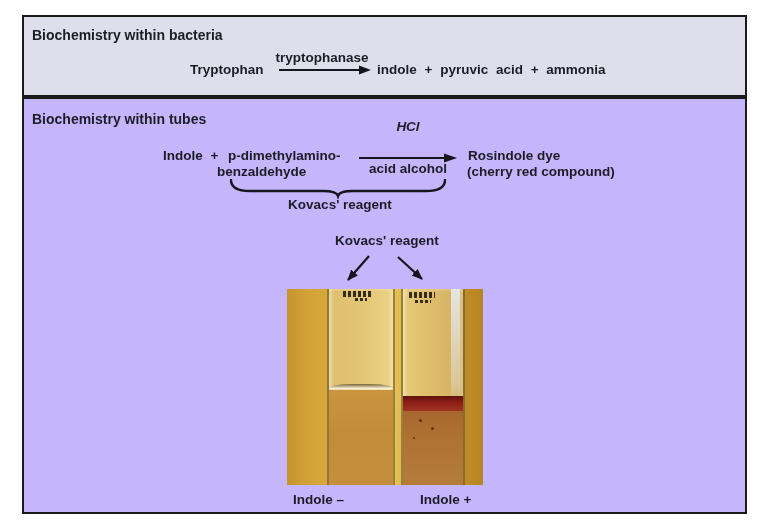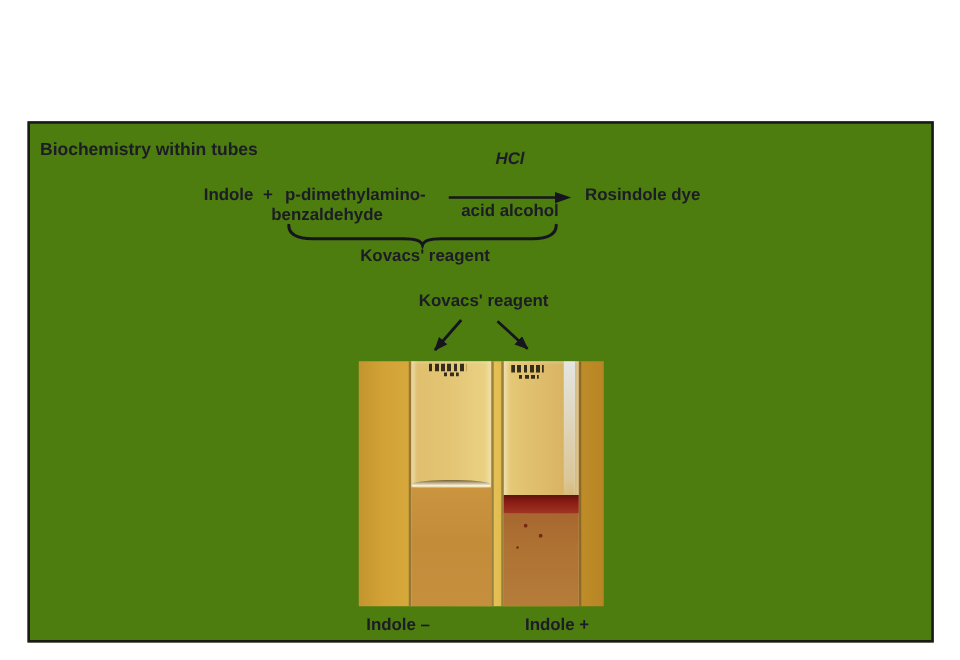--- a/index.html
+++ b/index.html
@@ -2,21 +2,21 @@
 <html><head>
 <meta charset="utf-8">
 <style>
   html,body{margin:0;padding:0;background:#ffffff;}
   .stage{
     position:relative;width:768px;height:528px;background:#ffffff;overflow:hidden;
     font-family:"Liberation Sans","DejaVu Sans",sans-serif;font-weight:700;color:#1c1c26;
   }
   .panel{position:absolute;left:22px;width:725px;border:2px solid #1a1a1a;box-sizing:border-box;}
   .panel-bacteria{top:15px;height:82px;background:#dfdfeb;}
-  .panel-tubes{top:97px;height:417px;background:#4d7c0f;}
+  .panel-tubes{top:97px;height:417px;background:#c4b5fd;}
   .txt{position:absolute;font-size:13.5px;line-height:16px;white-space:nowrap;}
   .panel-title{position:absolute;margin:0;font-size:14px;line-height:16px;white-space:nowrap;font-weight:700;}
   .wide{word-spacing:4px;}
   .ctr{text-align:center;}
   svg{position:absolute;display:block;}
   svg .stroke{stroke:#15151d;stroke-width:2;fill:none;}
   svg .fillhead{fill:#15151d;stroke:none;}
 
   
   .photo{
@@ -46,39 +46,54 @@
     background:linear-gradient(180deg,#a7672f,#ae7233 35%,#b57c3a);}
   .speck{position:absolute;width:3px;height:3px;border-radius:50%;background:#6f1a10;opacity:.85;}
   .mark{position:absolute;opacity:.85;
     background:repeating-linear-gradient(90deg,#15130a 0 3px,rgba(0,0,0,0) 3px 5px);}
 </style>
 </head>
 <body>
 
 <div class="stage">
 
+  <section class="panel panel-bacteria">
+    <h2 class="panel-title" style="left:8px;top:10px;">Biochemistry within bacteria</h2>
+
+    <span class="txt" style="left:166px;top:45px;">Tryptophan</span>
+
+    <span class="txt ctr" style="left:248px;top:33px;width:100px;">tryptophanase</span>
+
+    <svg style="left:254px;top:46px;" width="94" height="14" viewBox="0 0 94 14">
+      <line class="stroke" x1="1" y1="7" x2="82" y2="7"></line>
+      <polygon class="fillhead" points="81,2.5 93,7 81,11.5"></polygon>
+    </svg>
+
+    <span class="txt wide" style="left:353px;top:45px;">indole + pyruvic acid + ammonia</span>
+  </section>
 
   <section class="panel panel-tubes">
     <h2 class="panel-title" style="left:8px;top:12px;">Biochemistry within tubes</h2>
 
     <span class="txt wide" style="left:139px;top:49px;">Indole +</span>
 
     <span class="txt" style="left:204px;top:49px;text-align:center;">p-dimethylamino-</span>
     <span class="txt" style="left:193px;top:65px;">benzaldehyde</span>
 
     <span class="txt ctr" style="left:334px;top:20px;width:100px;font-style:italic;">HCl</span>
 
     <svg style="left:334px;top:52px;" width="100" height="14" viewBox="0 0 100 14">
       <line class="stroke" x1="1" y1="7" x2="87" y2="7"></line>
       <polygon class="fillhead" points="86,2.5 99,7 86,11.5"></polygon>
     </svg>
 
     <span class="txt ctr" style="left:334px;top:62px;width:100px;">acid alcohol</span>
 
     <span class="txt" style="left:444px;top:49px;">Rosindole dye</span>
+    <span class="txt" style="left:443px;top:65px;">(cherry red compound)</span>
 
     <svg style="left:204px;top:80px;" width="220" height="20" viewBox="0 0 220 20">
       <path d="M3,1 C3,8.5 10,12 22,12 L95,12 C104,12 109,13.5 110,17 C111,13.5 116,12 125,12 L198,12 C210,12 217,8.5 217,1" fill="none" stroke="#15151d" stroke-width="2.4" stroke-linecap="round"></path>
     </svg>
 
     <span class="txt ctr" style="left:236px;top:98px;width:160px;">Kovacs' reagent</span>
 
     <span class="txt" style="left:311px;top:134px;">Kovacs' reagent</span>
 
     <svg style="left:316px;top:153px;" width="92" height="34" viewBox="0 0 92 34">

